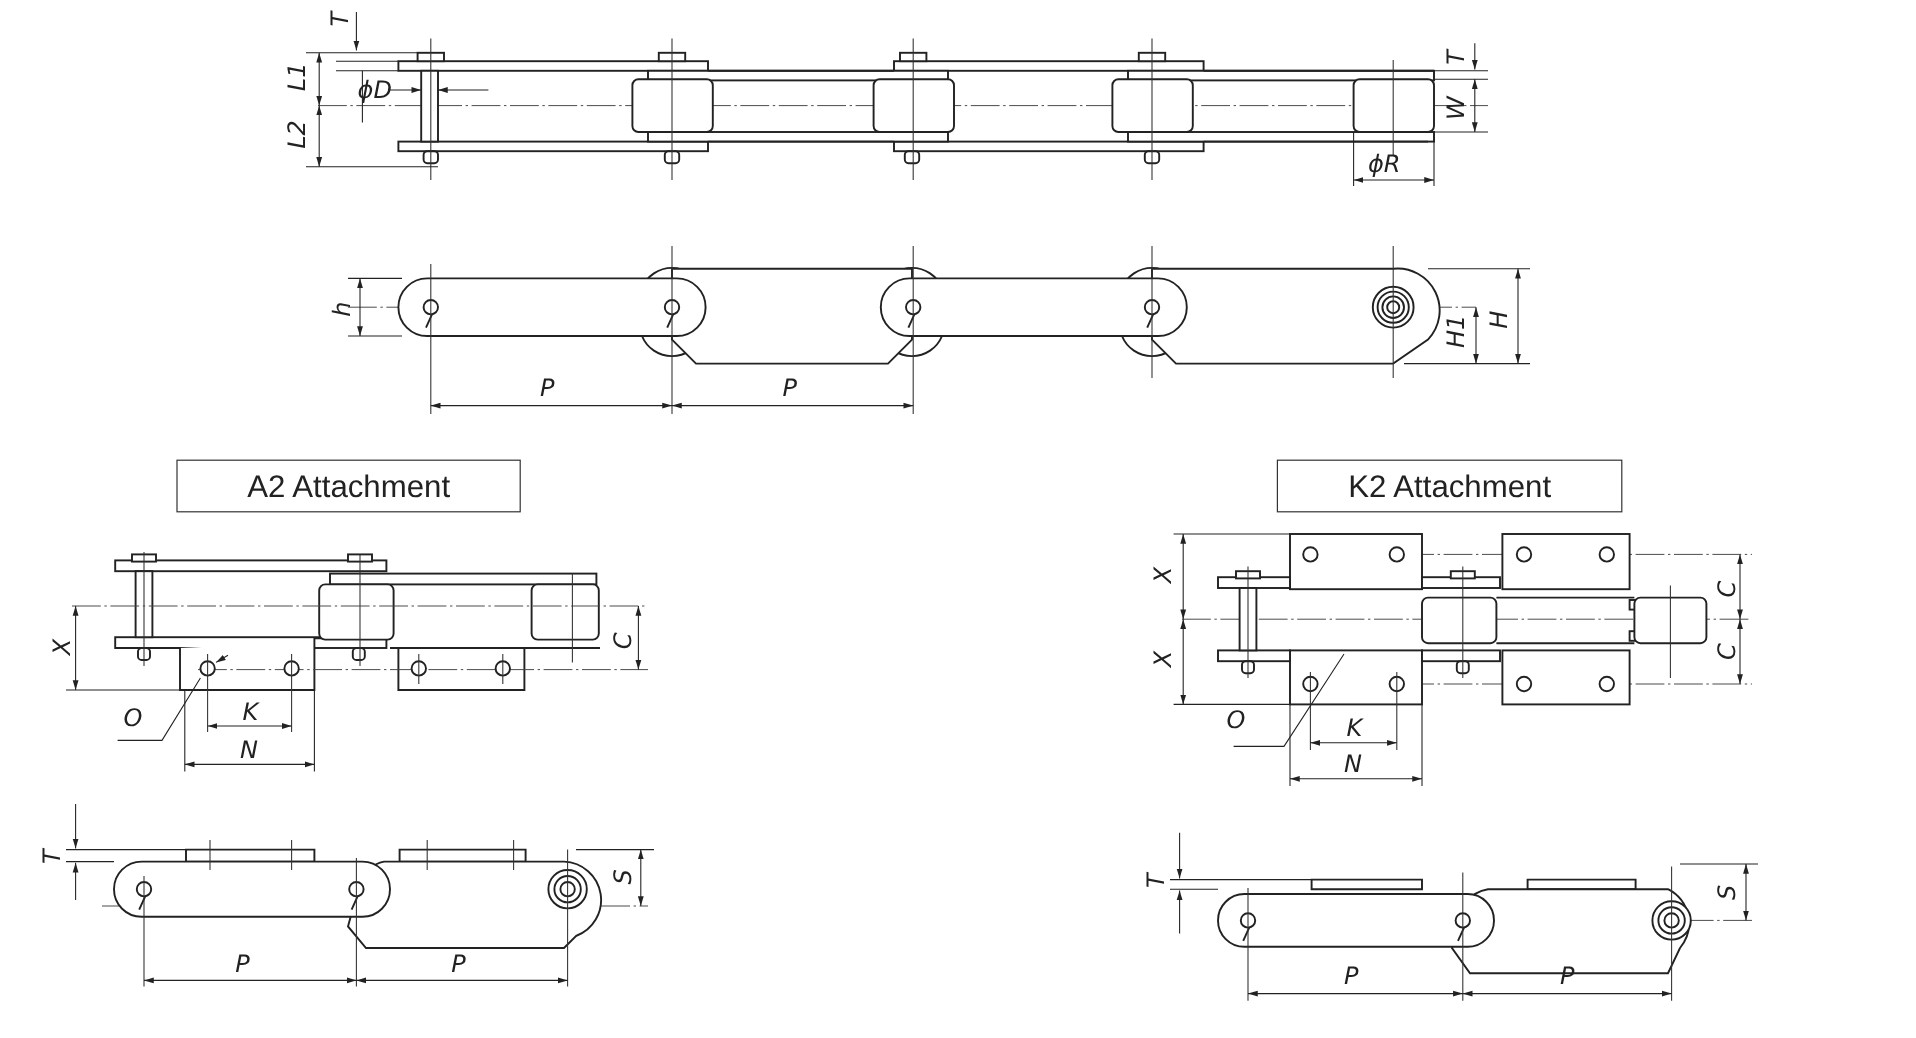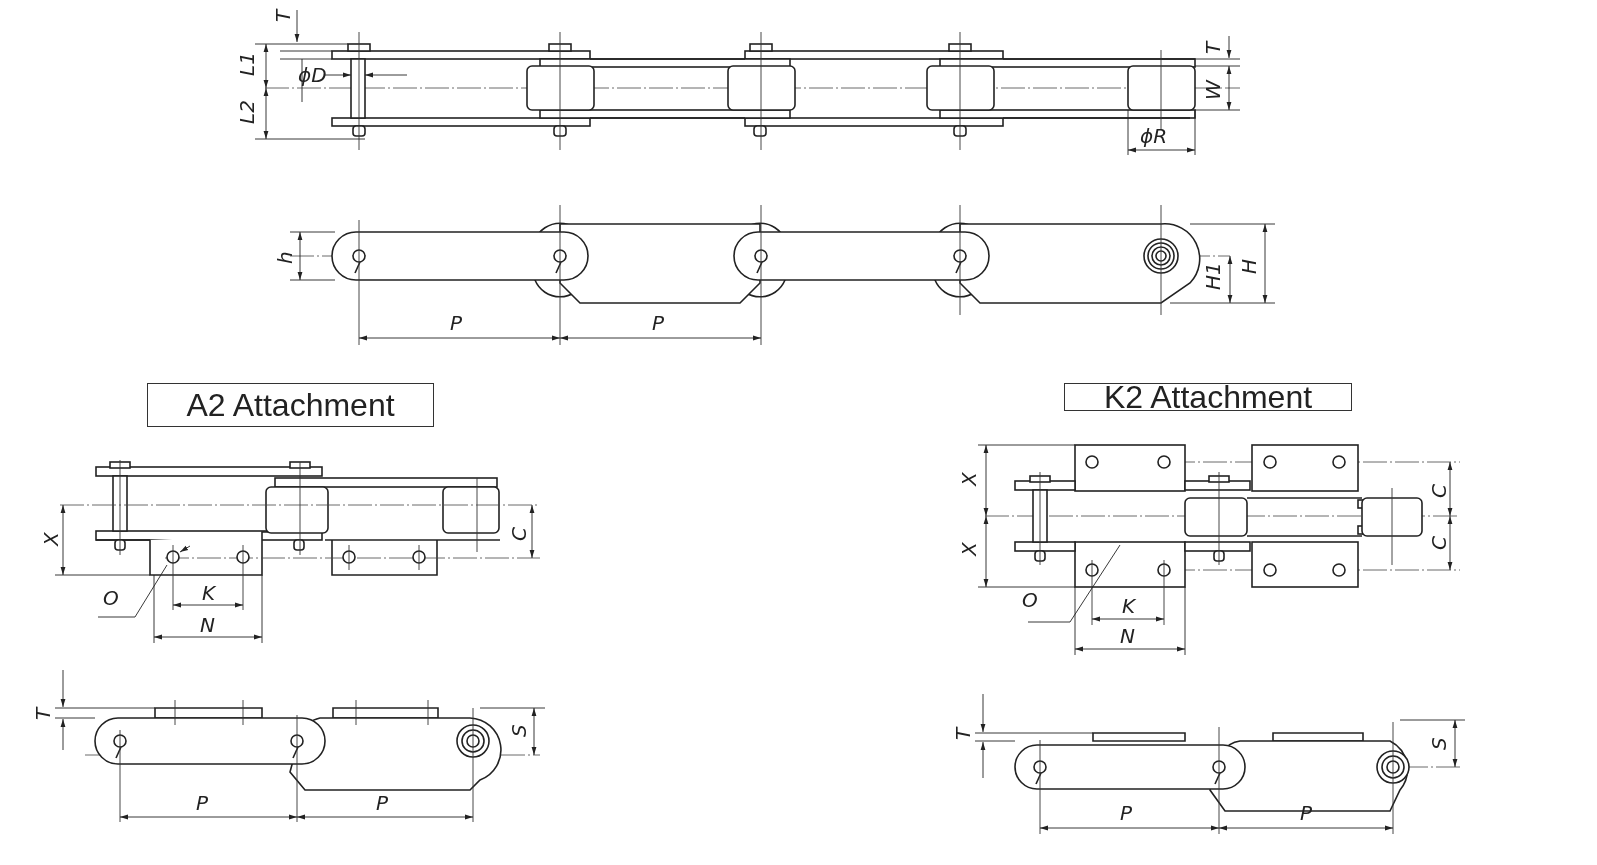--- a/index.html
+++ b/index.html
@@ -4,21 +4,21 @@
 <style>
   html, body { margin:0; padding:0; background:#ffffff; }
   body { width:1597px; height:865px; position:relative; overflow:hidden; font-family:"Liberation Sans", sans-serif; }
   svg { position:absolute; left:0; top:0; }
   .ln { stroke:#222; stroke-width:1.6; fill:none; }
   .lnf { stroke:#222; stroke-width:1.6; fill:#fff; }
   .thin { stroke:#333; stroke-width:0.9; fill:none; }
   .ctr { stroke:#444; stroke-width:0.8; fill:none; stroke-dasharray:24 3 2 3; }
   .dim { stroke:#222; stroke-width:0.9; fill:none; }
   .lbl { font-family:"DejaVu Sans", sans-serif; font-style:italic; font-size:20px; fill:#222; }
-  .title-box { position:absolute; border:1.5px solid #333; background:#fff; display:flex; align-items:center; justify-content:center; font-family:"Liberation Sans", sans-serif; font-size:32px; color:#222; box-sizing:border-box; }
+  .title-box { position:absolute; border:1.5px solid #333; background:#fff; display:flex; align-items:center; justify-content:center; font-family:"Liberation Sans", sans-serif; font-size:26px; color:#222; box-sizing:border-box; }
 </style>
 </head>
 <body>
 
 <svg width="1597" height="865" viewBox="0 0 1597 865">
   <defs>
     <marker id="ar" viewBox="0 0 10 10" refX="10" refY="5" markerWidth="9" markerHeight="9" orient="auto-start-reverse">
       <path d="M0,2 L10,5 L0,8 z" fill="#222"></path>
     </marker>
   </defs>
@@ -344,13 +344,13 @@
     <text class="lbl" x="1432" y="748" transform="rotate(-90 1440 742)">S</text>
 
     <line class="dim" x1="1040" y1="828" x2="1219" y2="828" marker-start="url(#ar)" marker-end="url(#ar)"></line>
     <line class="dim" x1="1219" y1="828" x2="1393" y2="828" marker-start="url(#ar)" marker-end="url(#ar)"></line>
     <text class="lbl" x="1120" y="820">P</text>
     <text class="lbl" x="1300" y="820">P</text>
   </g>
 </svg>
 
 <div class="title-box" style="left:147px; top:383px; width:287px; height:44px;">A2 Attachment</div>
-<div class="title-box" style="left:1064px; top:383px; width:288px; height:28px;">K2 Attachment</div>
+<div class="title-box" style="left:1064px; top:383px; width:288px; height:44px;">K2 Attachment</div>
 
 </body></html>

